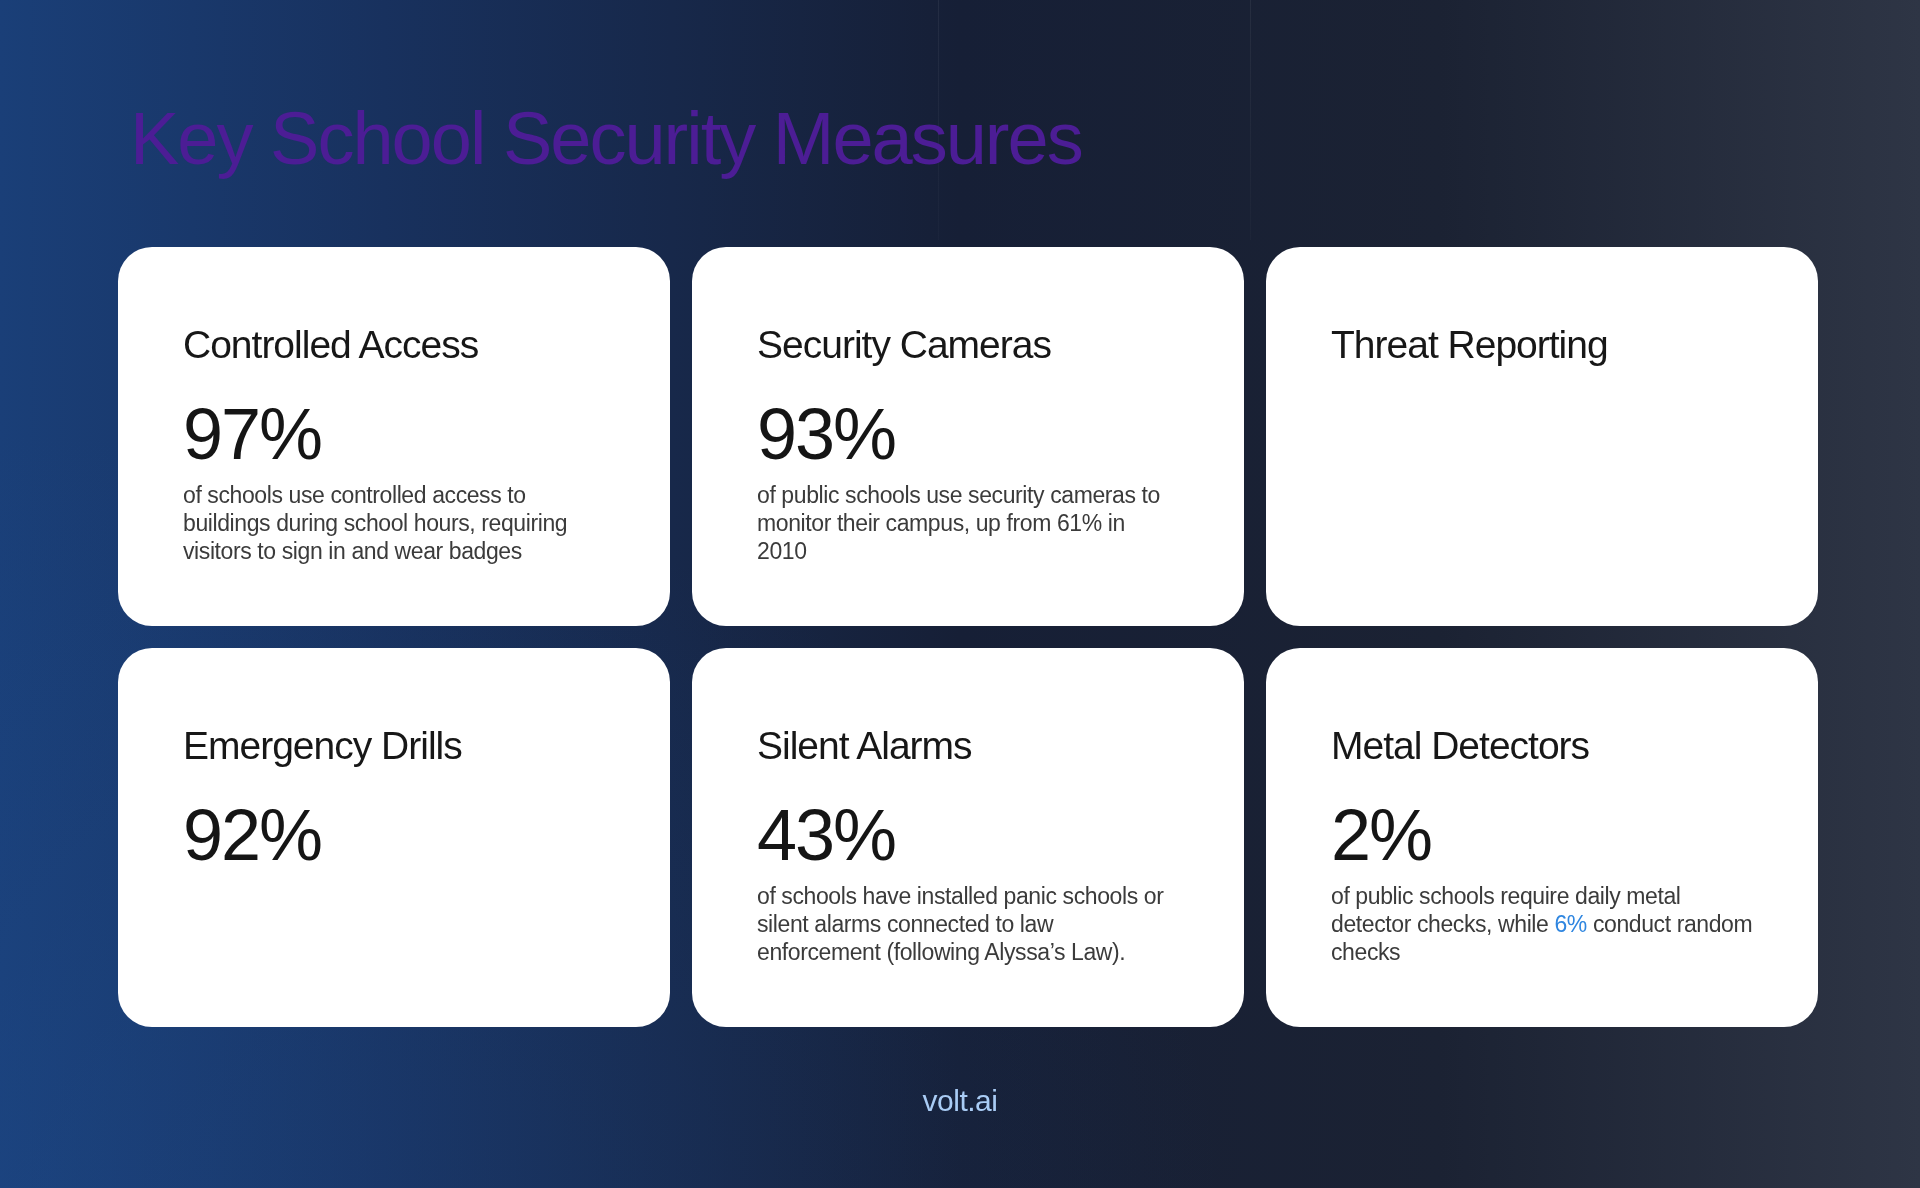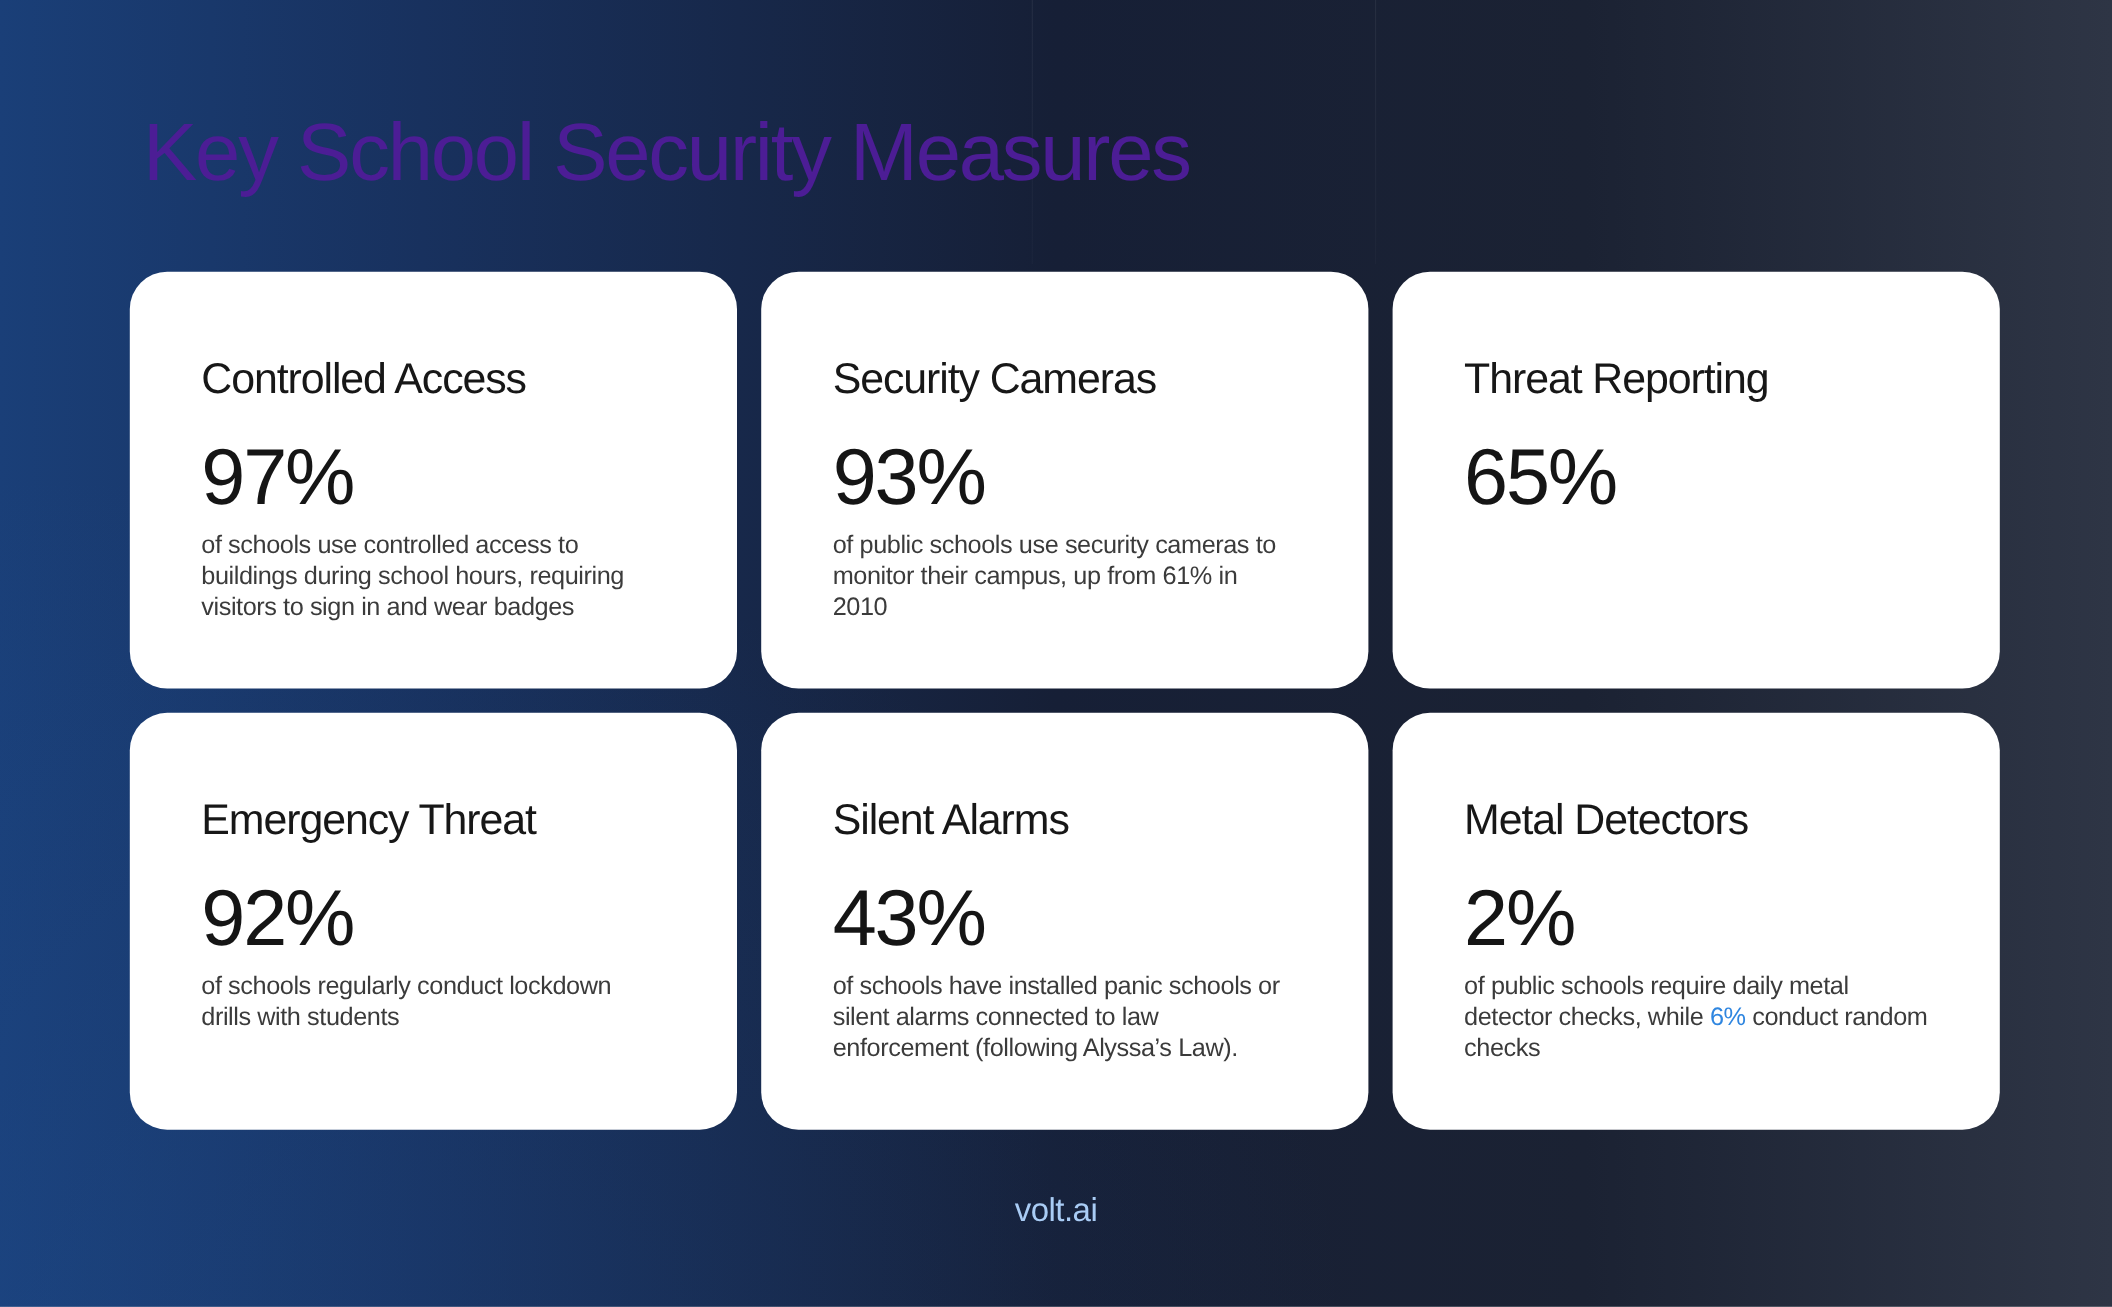--- a/index.html
+++ b/index.html
@@ -95,27 +95,25 @@
   </div>
 
   <div class="card">
     <div class="card-title">Security Cameras</div>
     <div class="card-value">93%</div>
     <div class="card-desc">of public schools use security cameras to monitor their campus, up from 61% in 2010</div>
   </div>
 
   <div class="card">
     <div class="card-title">Threat Reporting</div>
-    <div class="card-value">65%</div>
   </div>
 
   <div class="card">
-    <div class="card-title">Emergency Threat</div>
+    <div class="card-title">Emergency Drills</div>
     <div class="card-value">92%</div>
-    <div class="card-desc">of schools regularly conduct lockdown drills with students</div>
   </div>
 
   <div class="card">
     <div class="card-title">Silent Alarms</div>
     <div class="card-value">43%</div>
     <div class="card-desc">of schools have installed panic schools or silent alarms connected to law enforcement (following Alyssa’s Law).</div>
   </div>
 
   <div class="card">
     <div class="card-title">Metal Detectors</div>

